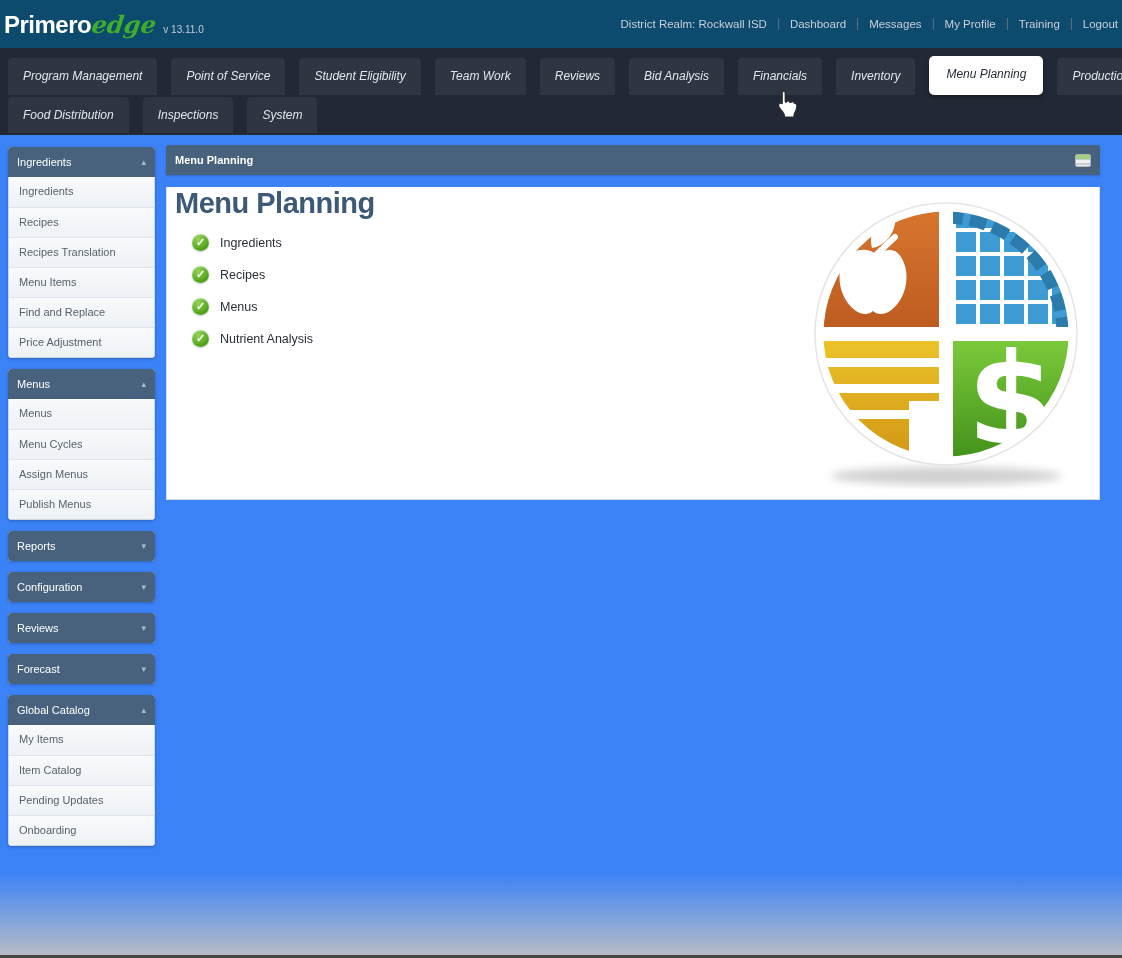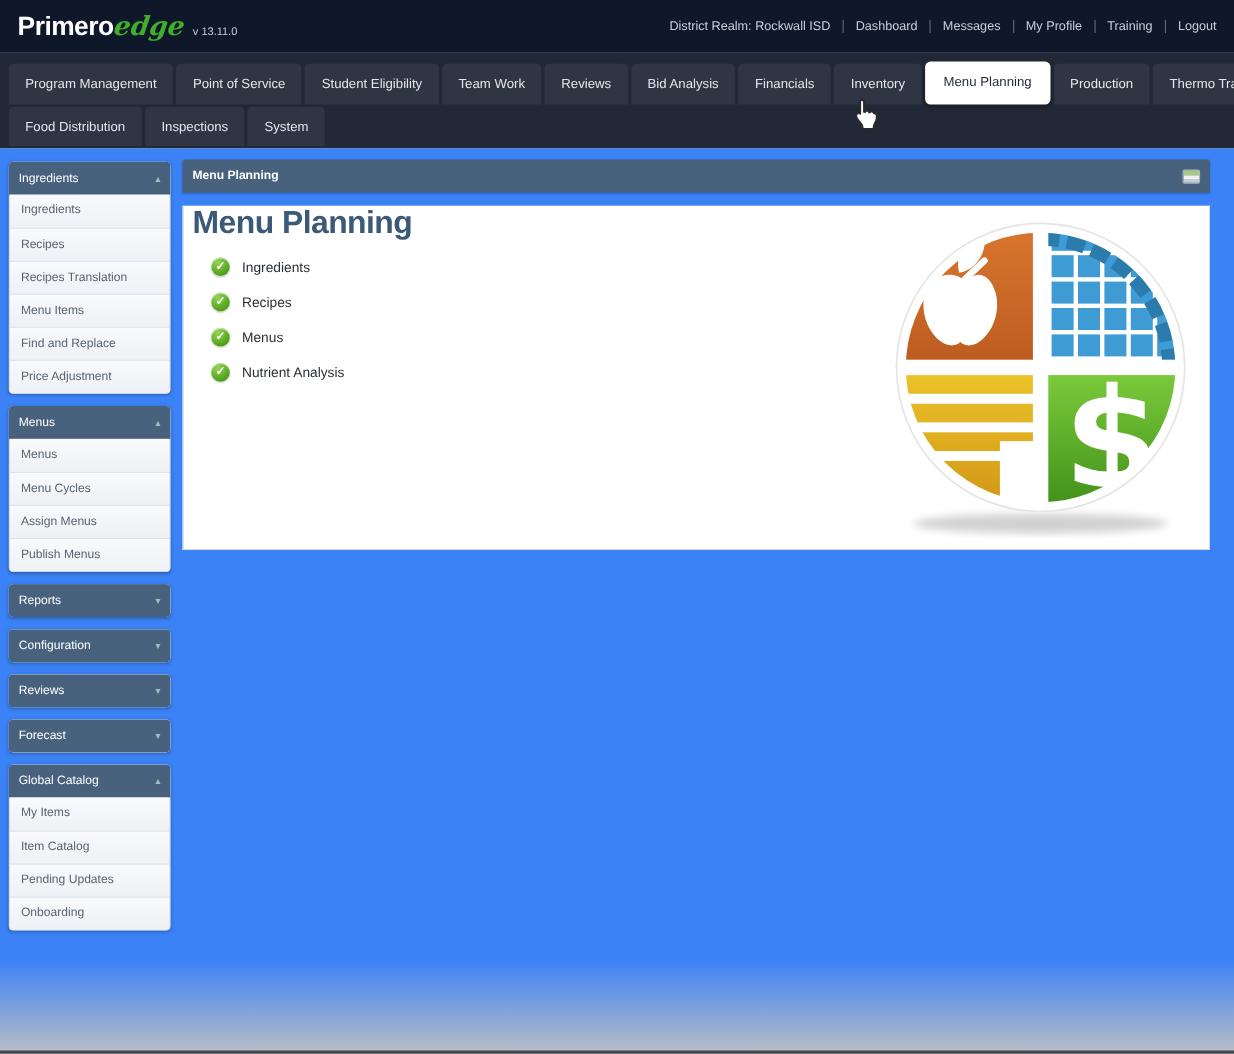--- a/index.html
+++ b/index.html
@@ -5,39 +5,39 @@
   * { box-sizing: border-box; }
   html,body { margin:0; padding:0; }
   body {
     width:1122px; height:958px; position:relative; overflow:hidden;
     font-family:"Liberation Sans", sans-serif; background:#ffffff;
   }
 
   
   .topbar {
     position:absolute; top:0; left:0; right:0; height:48px;
-    background:#0f172a; display:flex; align-items:center; padding:0 16px;
+    background:#0c4a6e; display:flex; align-items:center; padding:0 4px;
   }
   .brand { display:flex; align-items:baseline; }
   .brand-name { color:#fff; font-size:24px; font-weight:bold; letter-spacing:-0.5px; }
   .brand-accent {
     color:#3fae29; font-size:24px; font-weight:bold; font-style:italic;
     font-family:"DejaVu Serif", serif; margin-left:1px; transform:skewX(-8deg); display:inline-block;
   }
   .brand-version { color:#c7ccd4; font-size:10px; margin-left:7px; }
   .toplinks { margin-left:auto; display:flex; align-items:center; gap:11px; }
   .toplink { color:#c9cfd8; font-size:11.5px; cursor:pointer; white-space:nowrap; }
   .toplink-sep { width:1px; height:12px; background:#626b79; }
 
   
   .navband {
     position:absolute; top:48px; left:0; right:0; height:87px;
     background:#222936; padding:10px 0 0 8px;
   }
-  .tabrow { display:flex; gap:3px; }
+  .tabrow { display:flex; gap:14px;font-style:italic; }
   .tabrow2 { margin-top:2px; }
   .tab {
     background:#2e3543; color:#e3e6ea; font-size:12px; line-height:12px;
     padding:12px 15px 12px; border-radius:4px 4px 0 0; white-space:nowrap; cursor:pointer;
   }
   .tab.active {
     background:#ffffff; color:#1f2833; border-radius:5px;
     padding:12px 17px 15px; margin-top:-2px; position:relative; z-index:3;
     box-shadow:0 2px 5px rgba(0,0,0,0.35);
   }

